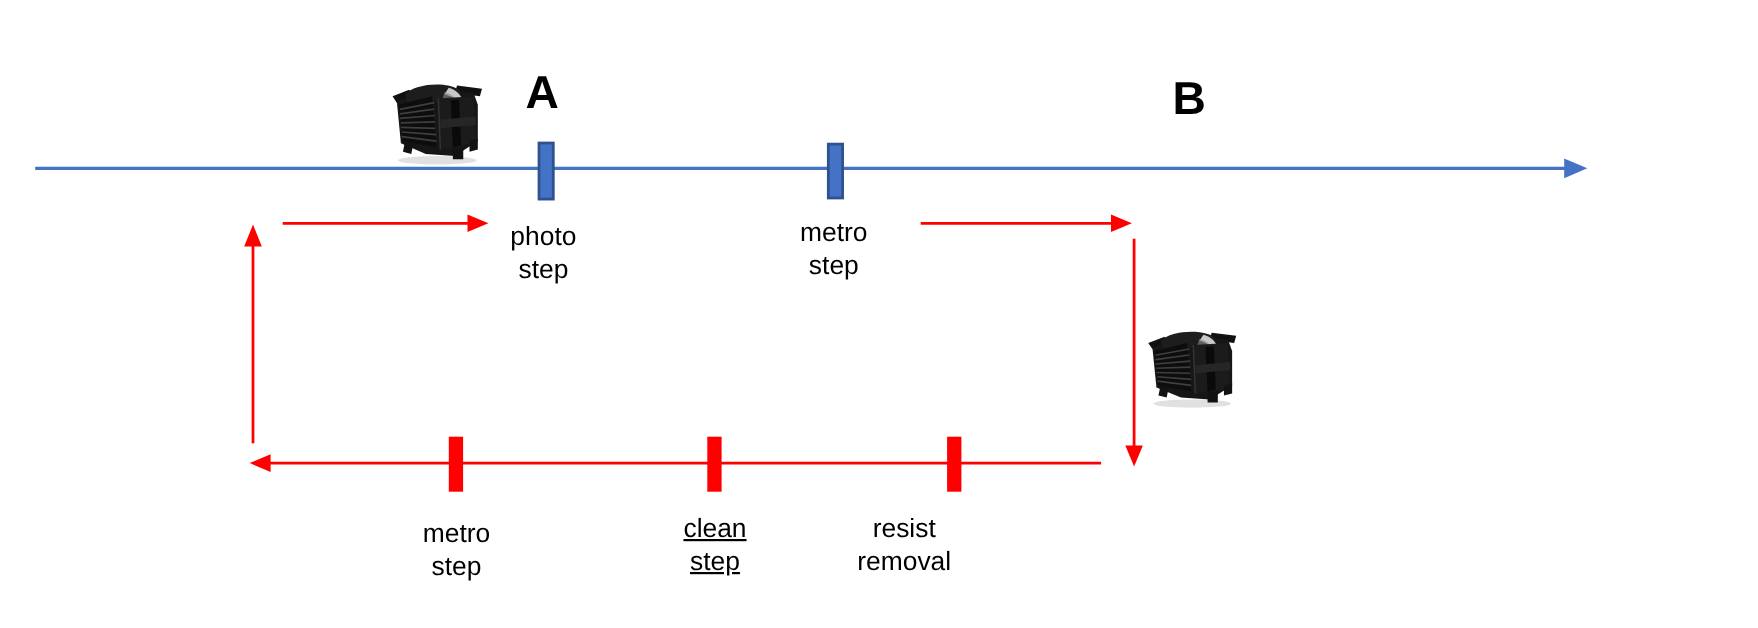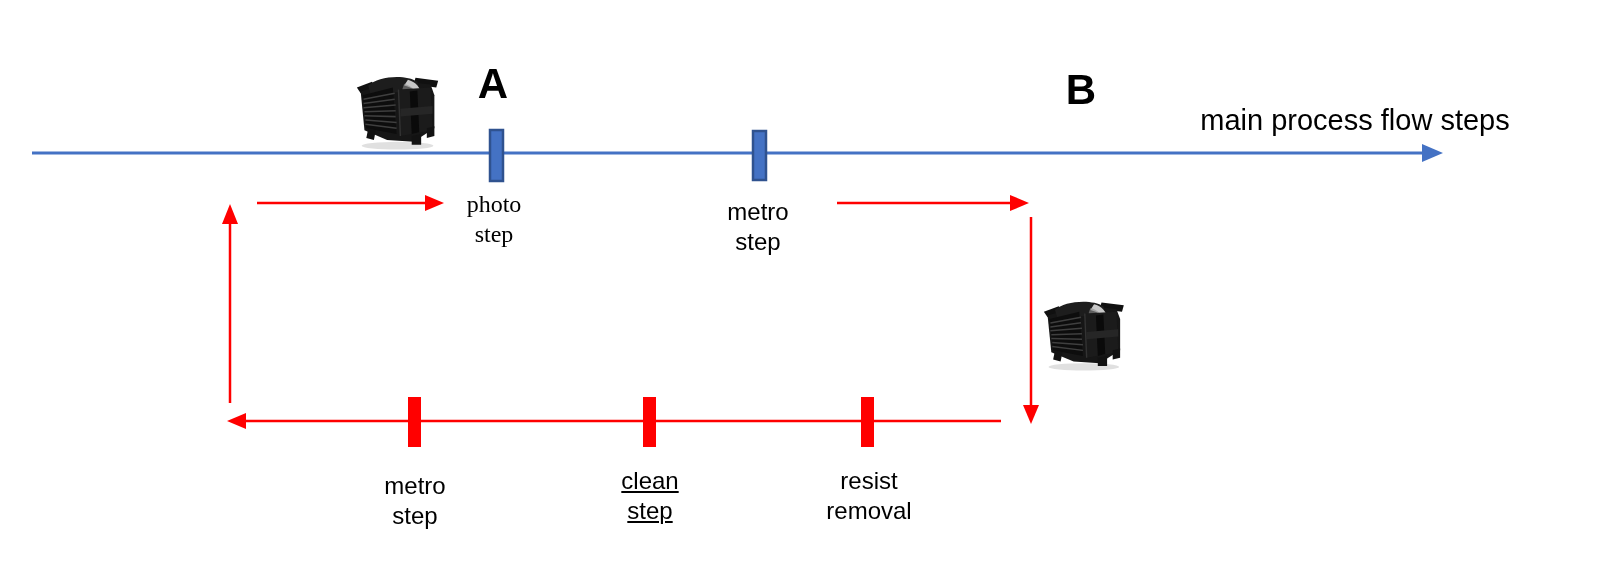--- a/index.html
+++ b/index.html
@@ -100,30 +100,29 @@
     <rect x="861" y="397" width="13" height="50" fill="#FF0000"></rect>
 
     <use href="#cassette-icon" transform="translate(355,72) scale(0.945,0.97)"></use>
     <use href="#cassette-icon" transform="translate(1042,297) scale(0.93,0.92)"></use>
   </svg>
 
   <div class="lbl point-label" style="left:463px; top:62px;">A</div>
 
   <div class="lbl point-label" style="left:1051px; top:68px;">B</div>
 
-  <div class="lbl flow-title" style="left:1185px; top:103px;">main process flow steps</div>
 
-  <div class="lbl step-label" style="left:424px; top:189px;font-family:Liberation Serif, serif;">photo
+  <div class="lbl step-label" style="left:424px; top:201px;">photo
 step</div>
 
   <div class="lbl step-label" style="left:688px; top:197px;">metro
 step</div>
 
   <div class="lbl step-label" style="left:345px; top:471px;">metro
 step</div>
 
   <div class="lbl step-label" style="left:580px; top:466px;text-decoration:underline;">clean
 step</div>
 
-  <div class="lbl step-label" style="left:799px; top:466px;text-align:center;">resist
+  <div class="lbl step-label" style="left:752px; top:466px;text-align:center;">resist
 removal</div>
 
 </div>
 
 </body></html>

